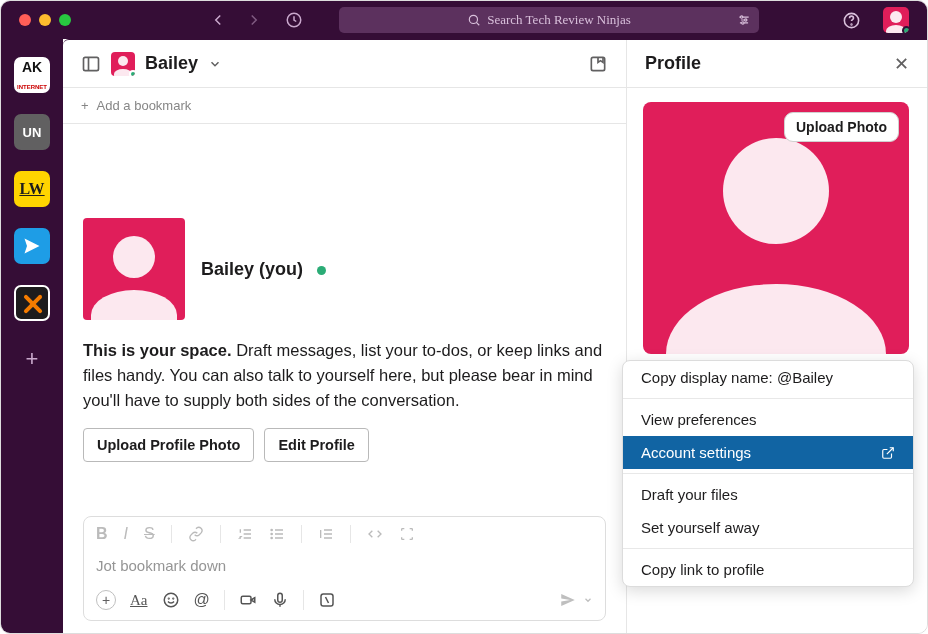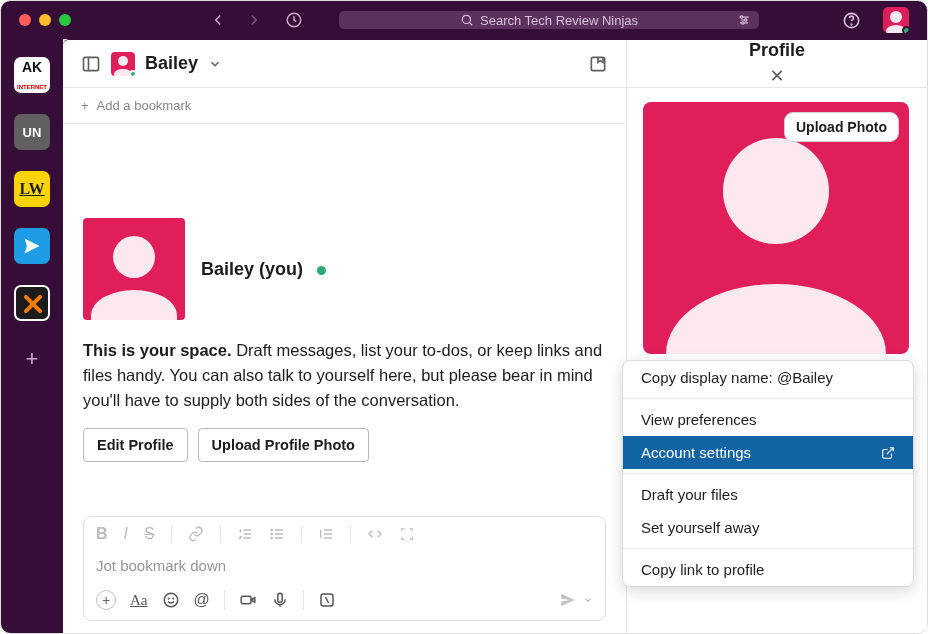--- a/index.html
+++ b/index.html
@@ -7,21 +7,21 @@
 
 .titlebar { height: 38px; background: #350d36; display: flex; align-items: center; padding: 0 18px; gap: 8px; }
 .traffic { display: flex; gap: 8px; }
 .traffic span { width: 12px; height: 12px; border-radius: 50%; display: block; }
 .tr-red { background: #ff5f57; }
 .tr-yel { background: #febc2e; }
 .tr-grn { background: #28c840; }
 .nav-arrows { display: flex; gap: 18px; margin-left: 130px; color: #c9a8cc; }
 .nav-arrows svg, .history-icon svg { stroke: #c9a8cc; }
 .history-icon { margin-left: 14px; }
-.search-bar { flex: 0 0 420px; margin-left: 28px; height: 18px; background: #5c315e; border-radius: 5px; display: flex; align-items: center; justify-content: center; color: #d9c0db; font-size: 13px; position: relative; }
+.search-bar { flex: 0 0 420px; margin-left: 28px; height: 26px; background: #5c315e; border-radius: 5px; display: flex; align-items: center; justify-content: center; color: #d9c0db; font-size: 13px; position: relative; font-family: Liberation Serif, serif; }
 .search-bar .filter-icon { position: absolute; right: 8px; }
 .help-icon { margin-left: auto; color: #d9c0db; }
 .user-badge { width: 26px; height: 26px; background: #e01e5a; border-radius: 5px; margin-left: 14px; position: relative; display:flex; align-items:flex-end; justify-content:center; overflow:hidden;}
 .user-badge::before{content:"";width:12px;height:12px;border-radius:50%;background:#fce8ef;position:absolute;top:4px;}
 .user-badge::after{content:"";width:20px;height:12px;border-radius:50% 50% 0 0;background:#fce8ef;position:absolute;bottom:-4px;}
 .user-badge .presence{width:9px;height:9px;border-radius:50%;background:#2bac76;border:2px solid #350d36;position:absolute;bottom:-2px;right:-2px;z-index:2;}
 
 .main { display: flex; height: calc(634px - 38px); }
 
 .rail { width: 62px; background: #350d36; display: flex; flex-direction: column; align-items: center; padding-top: 18px; gap: 21px; }
@@ -65,21 +65,21 @@
 .composer-toolbar { display: flex; align-items: center; gap: 16px; padding: 8px 12px; color: #bbbbbb; }
 .composer-toolbar .sep { width: 1px; height: 18px; background: #e6e6e6; }
 .composer-input { padding: 6px 12px 10px 12px; color: #959595; font-size: 15px; }
 .composer-actions { display: flex; align-items: center; gap: 14px; padding: 6px 12px 10px 12px; color: #555; }
 .composer-actions .plus{width:20px;height:20px;border:1px solid #bfbfbf;border-radius:50%;display:flex;align-items:center;justify-content:center;font-size:14px;color:#616061;}
 .composer-actions .Aa{font-family: Georgia, serif; text-decoration: underline; font-size:15px;}
 .composer-actions .sep { width: 1px; height: 20px; background: #e6e6e6; }
 .composer-actions .send{margin-left:auto;color:#bfbfbf;display:flex;align-items:center;gap:6px;}
 
 .right-panel { width: 300px; display: flex; flex-direction: column; position: relative; }
-.rp-header { height: 48px; border-bottom: 1px solid #e6e6e6; display: flex; align-items: center; padding: 0 18px; justify-content: space-between; flex-direction: column; }
+.rp-header { height: 48px; border-bottom: 1px solid #e6e6e6; display: flex; align-items: center; padding: 0 18px; justify-content: space-between; }
 .rp-title { font-weight: 800; font-size: 18px; color:#1d1c1d;}
 .rp-close { color: #616061; cursor: pointer; font-size: 18px;}
 .rp-body { padding: 14px 16px; position: relative; }
 .rp-avatar { width: 266px; height: 252px; background: #e01e5a; border-radius: 8px; position: relative; overflow: hidden; }
 .rp-avatar::before{content:"";width:106px;height:106px;border-radius:50%;background:#fce8ef;position:absolute;top:36px;left:80px;}
 .rp-avatar::after{content:"";width:220px;height:140px;border-radius:50% 50% 0 0;background:#fce8ef;position:absolute;bottom:-70px;left:23px;}
 .upload-pill { position: absolute; top: 10px; right: 10px; background: #fff; border: 1px solid #d0d0d0; border-radius: 9px; padding: 6px 11px; font-size: 14px; font-weight: 700; color:#1d1c1d;}
 
 .ctx-menu { position: absolute; top: 360px; right: 14px; width: 292px; background: #fff; border: 1px solid #dcdcdc; border-radius: 8px; box-shadow: 0 4px 16px rgba(0,0,0,0.15); overflow: hidden; font-size: 15px; color: #1d1c1d; z-index: 50; }
 .ctx-item { padding: 8px 18px; cursor: pointer; display:flex; align-items:center; justify-content:space-between;}
@@ -203,22 +203,22 @@
           <div class="dm-avatar-lg"></div>
           <div>
             <span class="dm-name">Bailey (you)</span>
             <span class="dm-presence"></span>
           </div>
         </div>
         <p class="dm-intro">
           <b>This is your space.</b><span> Draft messages, list your to-dos, or keep links and files handy. You can also talk to yourself here, but please bear in mind you'll have to supply both sides of the conversation.</span>
         </p>
         <div class="dm-buttons">
+          <button class="btn-outline">Upload Profile Photo</button>
           <button class="btn-outline">Edit Profile</button>
-          <button class="btn-outline">Upload Profile Photo</button>
         </div>
       </div>
       <div class="composer">
         <div class="composer-toolbar">
           <span><b>B</b></span>
           <span><i>I</i></span>
           <span><s>S</s></span>
           <span class="sep"></span>
           <span>
               <svg width="16" height="16" viewBox="0 0 24 24" fill="none" stroke="currentColor" stroke-width="2">

